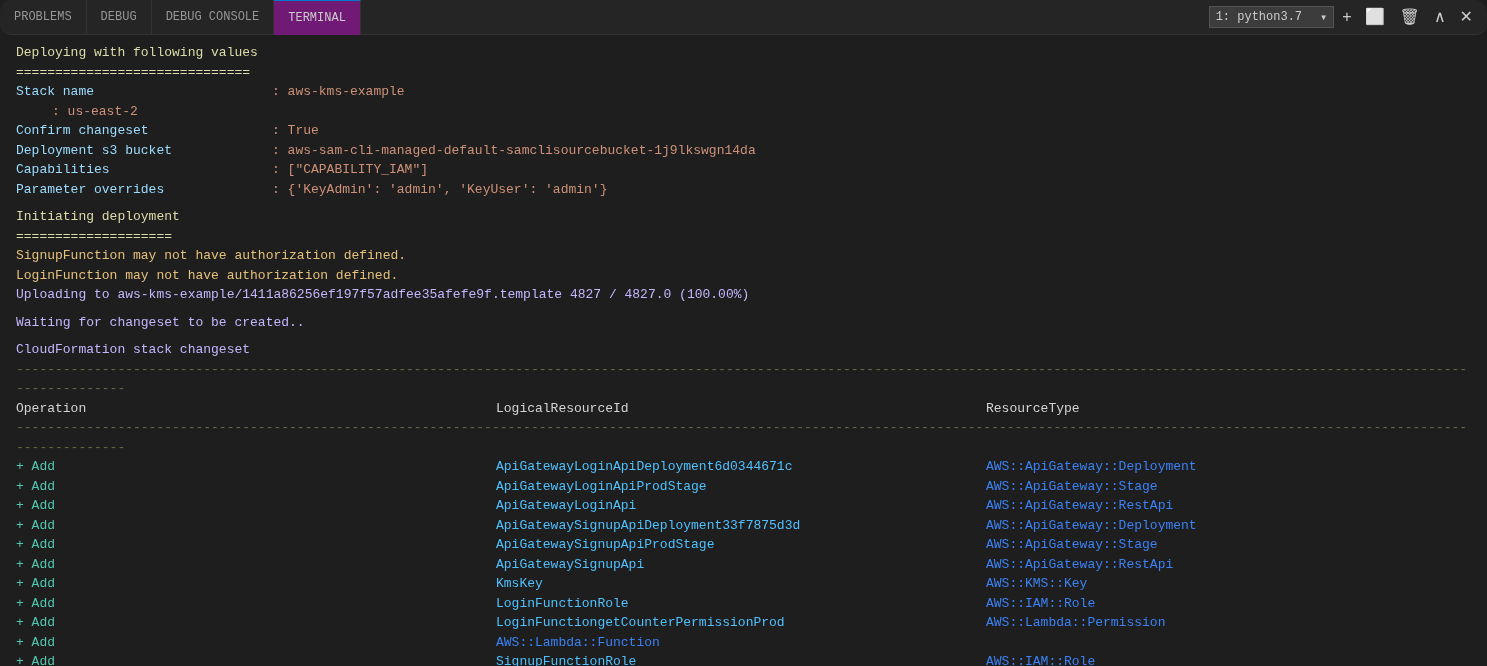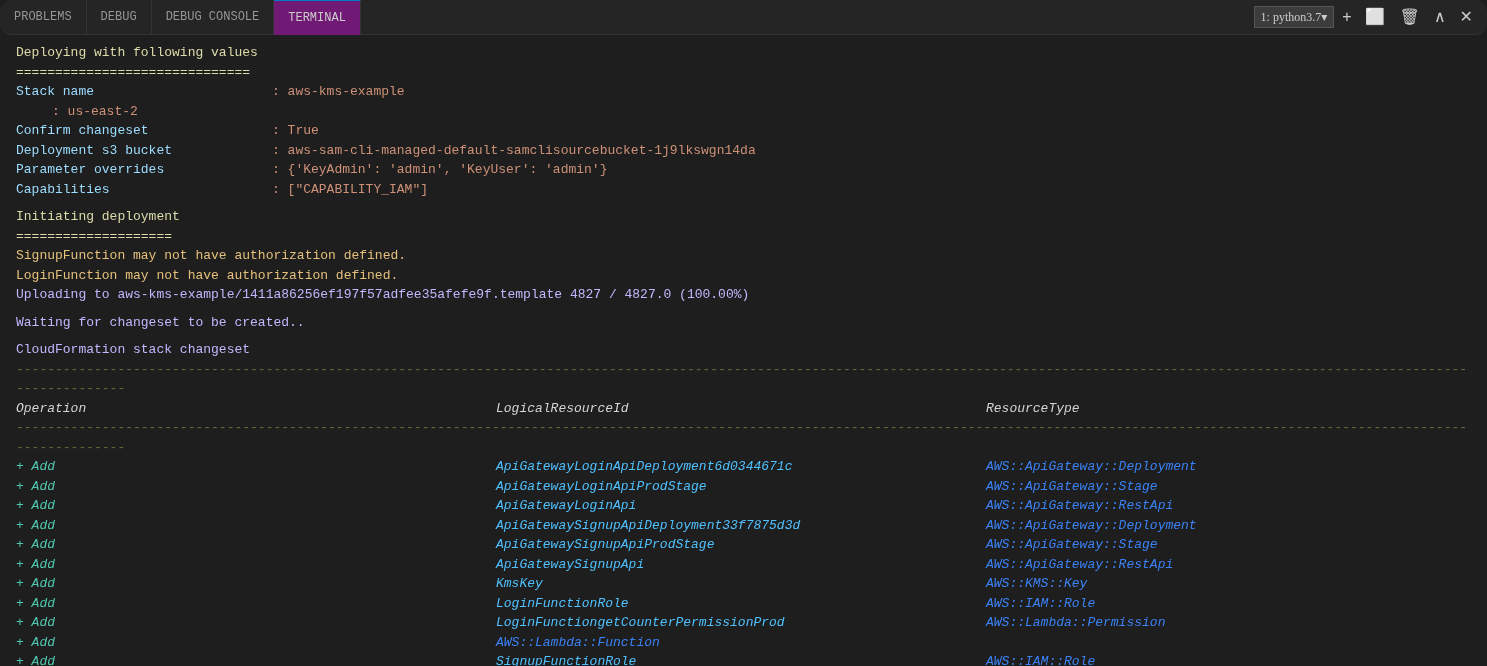--- a/index.html
+++ b/index.html
@@ -49,23 +49,22 @@
     }
     .terminal-dropdown {
       background: #3c3c3c;
       border: 1px solid #555;
       color: #ccc;
       font-size: 12px;
       padding: 2px 6px;
       height: 22px;
       display: flex;
       align-items: center;
-      gap: 0;
+      gap: 18px;
       cursor: pointer;
-      font-family: Liberation Serif, serif;
     }
     .terminal-btn {
       background: transparent;
       border: none;
       color: #ccc;
       font-size: 16px;
       cursor: pointer;
       padding: 2px 6px;
       line-height: 1;
     }
@@ -78,21 +77,21 @@
       overflow-y: auto;
       line-height: 1.5;
     }
 
     .section-title { color: #dcdcaa; }
 
     .kv-line { display: flex; }
     .kv-key { color: #9cdcfe; min-width: 220px; }
     .kv-val { color: #ce9178; margin-left: 36px; }
 
-    .table-row { display: flex; font-style: italic; }
+    .table-row { display: flex; }
     .col-op    { min-width: 480px; color: #4ec9b0; }
     .col-res   { min-width: 490px; color: #4fc1ff; }
     .col-type  { color: #3b82f6; text-align: center; }
 
     .col-header-op   { min-width: 480px; color: #d4d4d4; }
     .col-header-res  { min-width: 490px; color: #d4d4d4; }
     .col-header-type { color: #d4d4d4; }
 
     .plus { color: #4ec9b0; }
 
@@ -149,26 +148,26 @@
   </div>
   <div class="kv-line">
     <span class="kv-key">Confirm changeset   </span>
     <span class="kv-val">: True</span>
   </div>
   <div class="kv-line">
     <span class="kv-key">Deployment s3 bucket</span>
     <span class="kv-val">: aws-sam-cli-managed-default-samclisourcebucket-1j9lkswgn14da</span>
   </div>
   <div class="kv-line">
+    <span class="kv-key">Capabilities        </span>
+    <span class="kv-val">: ["CAPABILITY_IAM"]</span>
+  </div>
+  <div class="kv-line">
     <span class="kv-key">Parameter overrides </span>
     <span class="kv-val">: {'KeyAdmin': 'admin', 'KeyUser': 'admin'}</span>
-  </div>
-  <div class="kv-line">
-    <span class="kv-key">Capabilities        </span>
-    <span class="kv-val">: ["CAPABILITY_IAM"]</span>
   </div>
 
   <div style="height:8px"></div>
 
   <div>
     <span class="section-title">Initiating deployment</span>
   </div>
   <div>
     <span class="section-title">====================</span>
   </div>

